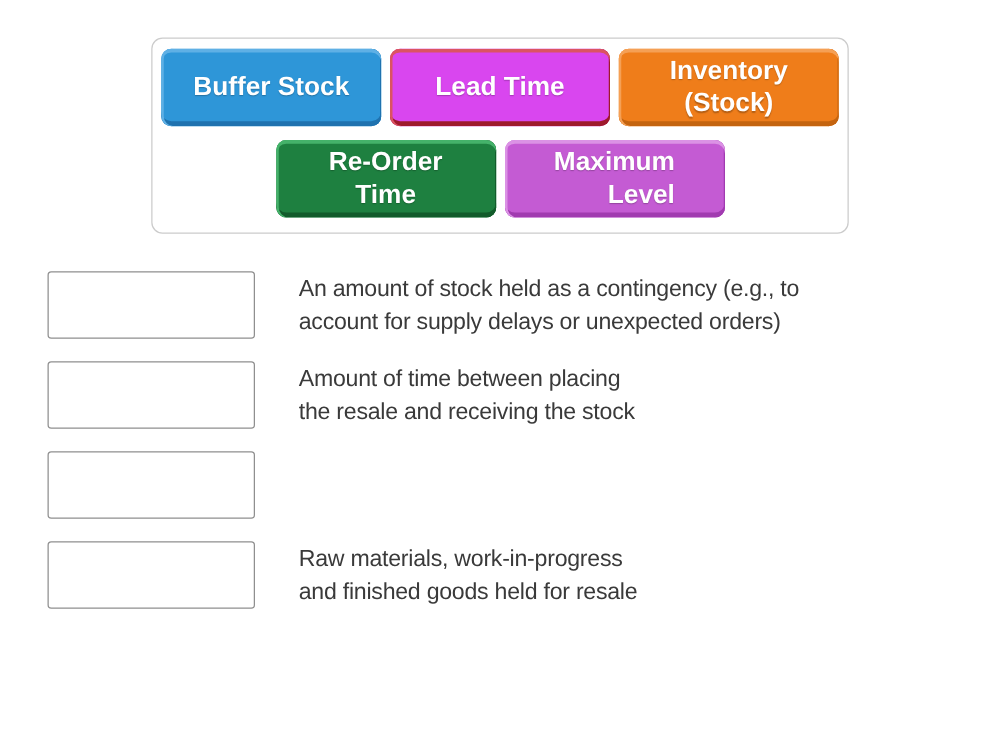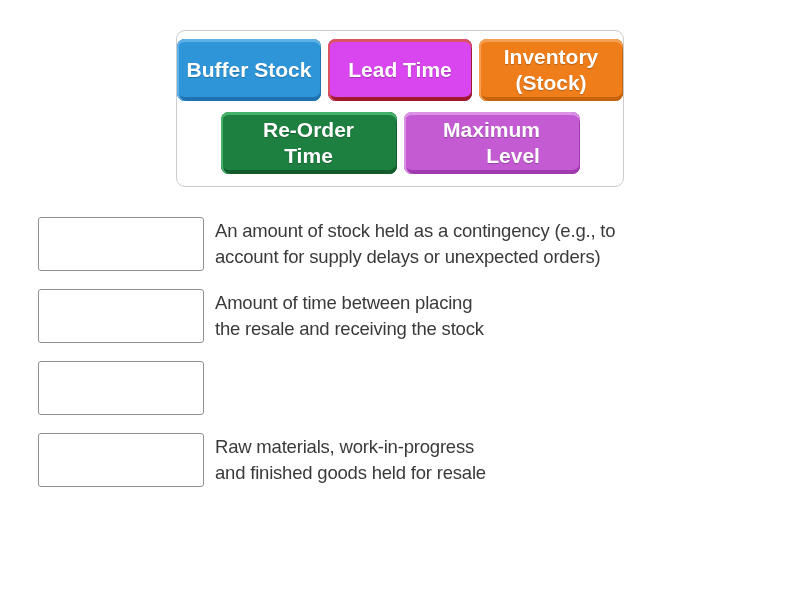--- a/index.html
+++ b/index.html
@@ -5,21 +5,21 @@
   * { box-sizing: border-box; margin: 0; padding: 0; }
   html, body { width: 800px; height: 600px; }
   body {
     background: #ffffff;
     font-family: "Liberation Sans", sans-serif;
     overflow: hidden;
   }
 
   
   .tiles-panel {
-    width: 448px;
+    width: 558px;
     margin: 30px auto 0 auto;
     background: #ffffff;
     border: 1px solid #cccccc;
     border-radius: 9px;
     padding: 8px 0 12px 0;
   }
   .tiles-row {
     display: flex;
     justify-content: center;
     gap: 7px;
@@ -55,21 +55,21 @@
   }
   .answer-box {
     width: 166px;
     height: 54px;
     flex: 0 0 166px;
     background: #ffffff;
     border: 1px solid #8f8f8f;
     border-radius: 3px;
   }
   .definition {
-    margin-left: 11px;
+    margin-left: 35px;
     font-size: 18.5px;
     line-height: 26px;
     color: #3a3a3a;
     letter-spacing: -0.2px;
     white-space: pre-line;
     width: 560px;
   }
 </style>
 </head>
 <body>

